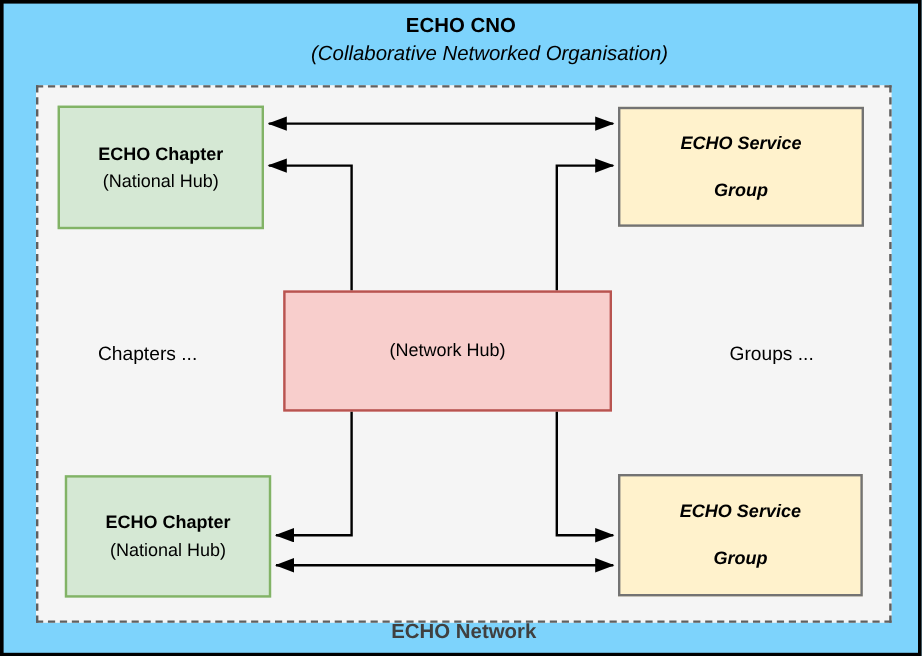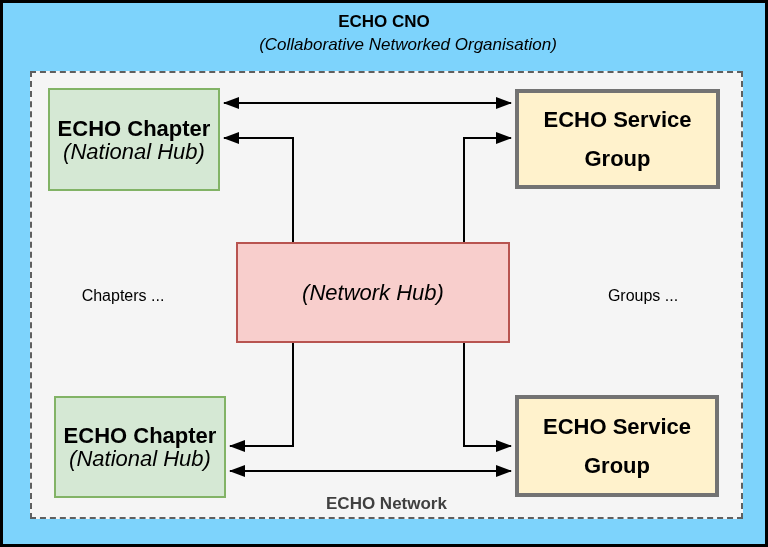--- a/index.html
+++ b/index.html
@@ -37,34 +37,35 @@
     width: 768px; height: 547px;
     pointer-events: none;
   }
   .node {
     position: absolute;
     display: flex;
     flex-direction: column;
     align-items: center;
     justify-content: center;
     text-align: right;
-    font-size: 22px;
+    font-size: 15px;
     color: #000;
     line-height: 23px;
   }
   .node .l1 { font-weight: bold; }
-  .node .l2-italic { font-style: italic; }
+  .node .l2-italic { }
   .node .l2-bold { font-weight: bold; margin-top: 16px; }
   .node-chapter {
     background: #d5e8d4;
     border: 2px solid #82b366;
   }
   .node-service {
     background: #fff2cc;
-    border: 4px solid #737373;
+    border: 2px solid #737373;
+    font-style: italic;
   }
   .node-group {
     background: #f8cecc;
     border: 2px solid #b85450;
   }
   .chapter-top   { left: 45px;  top: 85px;  width: 172px; height: 103px; }
   .service-top   { left: 512px; top: 86px;  width: 205px; height: 100px; }
   .group-central { left: 233px; top: 239px; width: 274px; height: 101px; }
   .chapter-bottom{ left: 51px;  top: 393px; width: 172px; height: 102px; }
   .service-bottom{ left: 512px; top: 392px; width: 204px; height: 102px; }
@@ -72,21 +73,21 @@
     position: absolute;
     width: 130px;
     text-align: center;
     font-size: 16px;
     color: #000;
   }
   .side-label-left  { left: 55px;  top: 284px; }
   .side-label-right { left: 575px; top: 284px; }
   .network-label {
     position: absolute;
-    left: 27px; top: 491px;
+    left: 27px; top: 514px;
     width: 713px;
     text-align: center;
     font-size: 17px;
     font-weight: bold;
     color: #404040;
   }
 </style>
 </head>
 <body>
 

